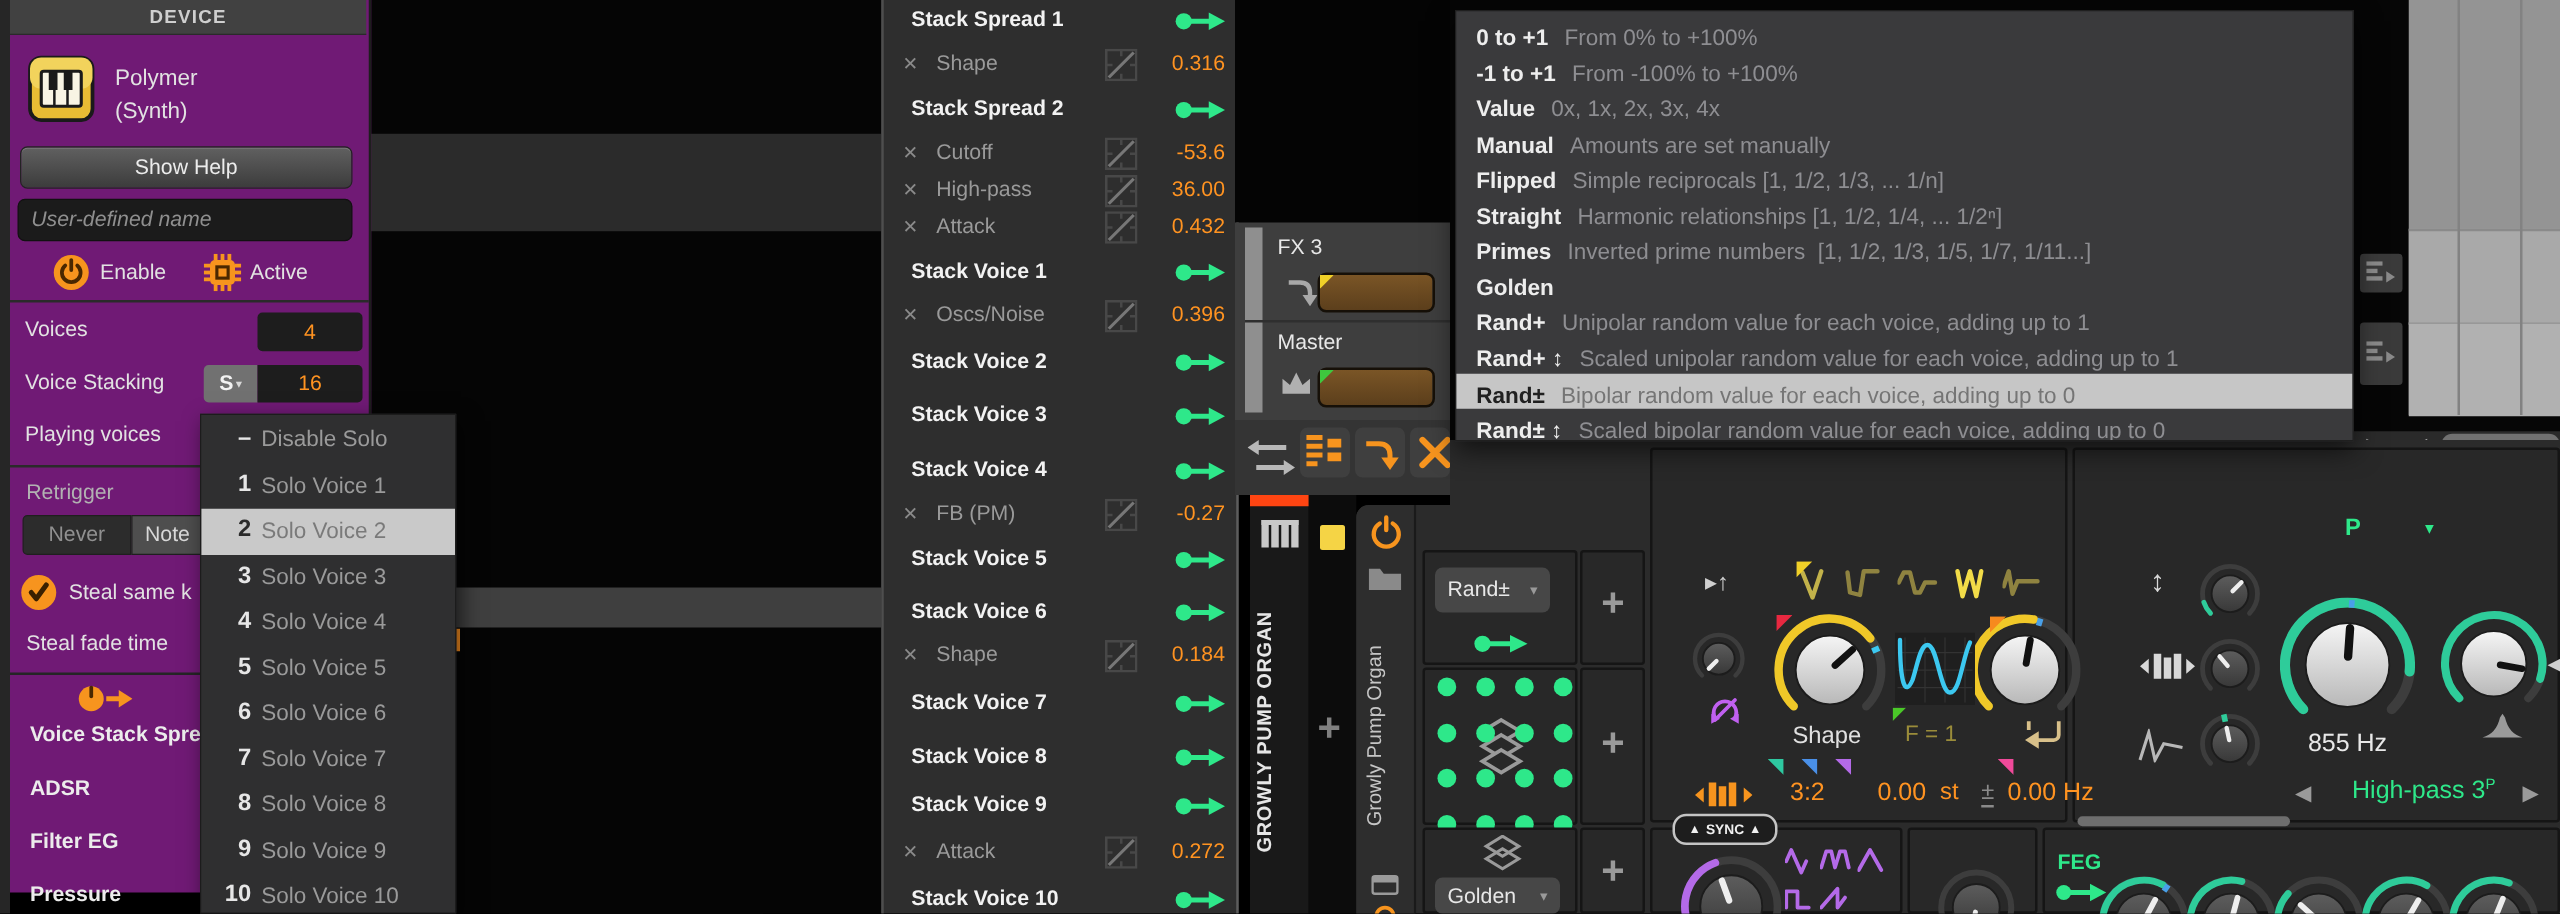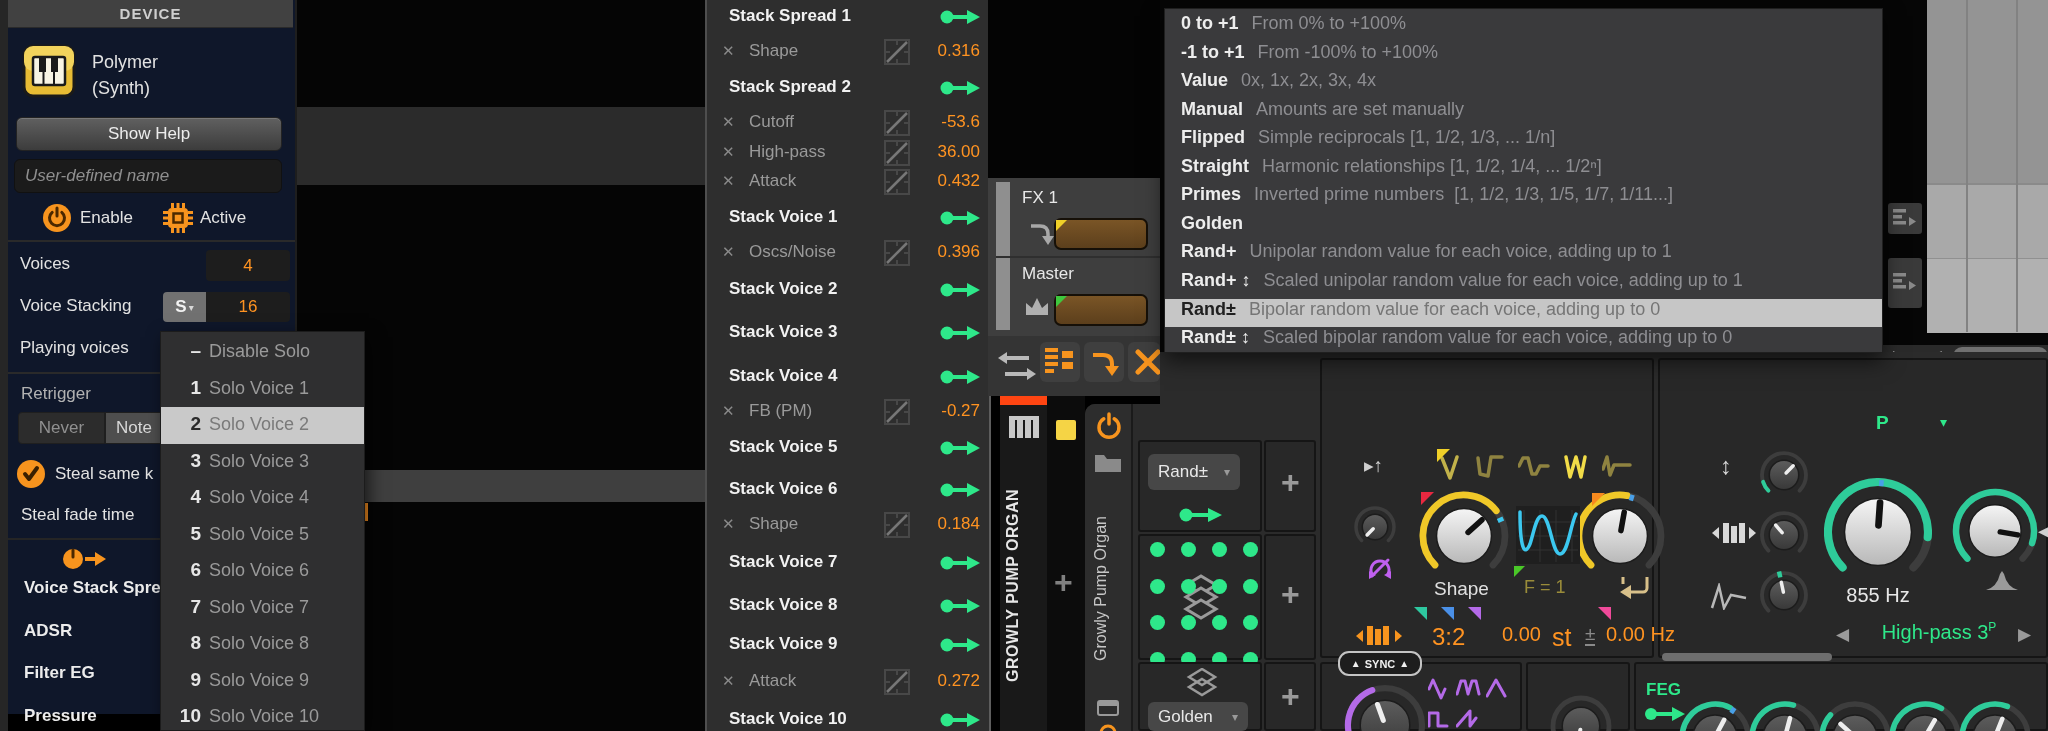--- a/index.html
+++ b/index.html
@@ -4,21 +4,21 @@
 <style>
   html,body{margin:0;padding:0;background:#000;}
   #app{position:relative;width:2048px;height:731px;overflow:hidden;background:#000;
        font-family:"Liberation Sans",sans-serif;color:#ddd;-webkit-font-smoothing:antialiased;}
   .abs{position:absolute;}
   .vtext{writing-mode:vertical-rl;transform:rotate(180deg);text-align:center;}
   .tri{position:absolute;width:13px;height:13px;}
   .tri.tl{clip-path:polygon(0 0,100% 0,0 100%);}
   .tri.tr{clip-path:polygon(0 0,100% 0,100% 100%);}
   
-  #inspector{left:0;top:0;width:295px;height:714px;background:#0f172a;border-right:2px solid #1e1e1e;}
+  #inspector{left:0;top:0;width:295px;height:714px;background:#701a75;border-right:2px solid #1e1e1e;}
   #insp-header{left:8px;top:0;width:285px;height:27px;background:#414141;display:flex;align-items:center;justify-content:center;
      color:#cfcfcf;font-size:15px;font-weight:bold;letter-spacing:1px;border-bottom:1px solid #2a2a2a;}
   .lbl{color:#e2e2e2;font-size:17px;}
   .dimlbl{color:#b2b2b2;font-size:17px;}
   .valbox{background:#1d1d1d;border-radius:4px;color:#ff9321;font-size:17px;display:flex;align-items:center;justify-content:center;}
   #show-help{left:16px;top:117px;width:264px;height:32px;border-radius:6px;background:linear-gradient(#606060,#3c3c3c);
      border:1px solid #232323;color:#ececec;font-size:17px;display:flex;align-items:center;justify-content:center;box-shadow:inset 0 1px 0 #787878;}
   #namefield{left:14px;top:159px;width:268px;height:34px;background:#1b1b1b;border-radius:6px;border:1px solid #111;
      color:#8f8f8f;font-style:italic;font-size:17px;display:flex;align-items:center;padding-left:10px;box-sizing:border-box;}
   .srcitem{color:#ececec;font-size:17px;font-weight:bold;white-space:nowrap;overflow:hidden;}
@@ -36,21 +36,21 @@
      border:1px solid #1c1c1c;box-sizing:border-box;overflow:hidden;}
   .srow{position:absolute;left:0;right:0;height:37px;}
   .srow .num{position:absolute;left:6px;top:6px;width:34px;text-align:right;font-size:19px;font-weight:bold;color:#e6e6e6;}
   .srow .slab{position:absolute;left:48px;top:7px;font-size:18px;color:#9a9a9a;}
   .srow.sel{background:#c9c9c9;}
   .srow.sel .num{color:#2a2a2a;}
   .srow.sel .slab{color:#7a7a7a;}
   
   #modemenu{left:1164px;top:8px;width:719px;height:345px;background:#3a3a3c;border:1px solid #1f1f1f;
      box-shadow:0 8px 20px rgba(0,0,0,.6);box-sizing:border-box;overflow:hidden;}
-  .mmrow{position:absolute;left:0;right:0;height:28px;display:flex;align-items:flex-start;padding-left:16px;}
+  .mmrow{position:absolute;left:0;right:0;height:28px;display:flex;align-items:flex-end;padding-left:16px;}
   .mmname{font-size:18px;font-weight:bold;color:#ededed;white-space:pre;}
   .mmdesc{font-size:18px;color:#8e8e92;margin-left:13px;white-space:pre;}
   .mmrow.sel{background:#c6c6c6;}
   .mmrow.sel .mmname{color:#202020;}
   .mmrow.sel .mmdesc{color:#757575;}
   
   .sendlbl{color:#e8e8e8;font-size:17px;}
   .fader{position:absolute;height:32px;border-radius:7px;border:2px solid #161008;
      background:linear-gradient(#7a5526,#5c3f1c);box-sizing:border-box;}
   .btn{position:absolute;width:40px;height:40px;border-radius:6px;background:#3f3f3f;}
@@ -549,23 +549,23 @@
     <path d="M8,4 v40 M24,4 v52 M40,4 v52 M56,4 v52 M2,16 h60 M2,30 h60 M2,44 h60" stroke="#333" stroke-width="1" fill="none"></path>
     <path d="M4,6 C4,40 8,52 14,38 C18,26 20,10 26,10 C34,10 36,48 44,48 C52,48 54,20 60,8" stroke="#3cc8f0" stroke-width="3.5" fill="none" stroke-linecap="round"></path>
   </svg>
   <div class="abs" style="left:1434px;top:578px;color:#e0e0e0;font-size:19px;">Shape</div>
   <div class="abs" style="left:1524px;top:577px;color:#9a8c3a;font-size:18px;">F = 1</div>
   <svg class="abs" style="left:1618px;top:574px" width="34" height="28">
     <path d="M29,3 v11 a4,4 0 0 1 -4,4 H12" stroke="#d8c08a" stroke-width="3" fill="none"></path>
     <polygon points="13,11 13,25 2,18" fill="#d8c08a"></polygon>
       <path d="M5,3 v7" stroke="#d8c08a" stroke-width="3"></path>
   </svg>
-  <div class="abs orng" style="left:1432px;top:623px;font-size:24px;">3:2</div>
+  <div class="abs orng" style="left:1432px;top:623px;font-size:20px;">3:2</div>
   <div class="abs orng" style="left:1502px;top:623px;font-size:20px;">0.00</div>
-  <div class="abs orng" style="left:1552px;top:623px;font-size:25px;">st</div>
+  <div class="abs orng" style="left:1552px;top:623px;font-size:19px;">st</div>
   <div class="abs" style="left:1585px;top:624px;color:#8a8a8a;font-size:19px;border-bottom:2px solid #8a8a8a;line-height:20px;">±</div>
   <div class="abs orng" style="left:1606px;top:623px;font-size:20px;">0.00 Hz</div>
   <div id="lfoglyphs" class="abs" style="left:1428px;top:676px;width:126px;height:55px;">
       <svg style="position:absolute;left:0px;top:0px" width="26" height="26">
         <polyline points="1,13 5,4 9,13 13,22 17,13" stroke="#b46ae8" stroke-width="3" fill="none" stroke-linecap="round" stroke-linejoin="round"></polyline>
       </svg>
       <svg style="position:absolute;left:28px;top:0px" width="26" height="26">
         <polyline points="1,18 5,5 9,5 12,18 16,5 20,5 23,18" stroke="#b46ae8" stroke-width="3" fill="none" stroke-linecap="round" stroke-linejoin="round"></polyline>
       </svg>
       <svg style="position:absolute;left:58px;top:0px" width="26" height="26">
@@ -606,21 +606,21 @@
   <svg class="abs" style="left:1644px;top:704px" width="42" height="20">
     <circle cx="7" cy="10" r="6" fill="#2ee88a"></circle>
       <rect x="12" y="8" width="18" height="4" fill="#2ee88a"></rect>
       <polygon points="28,3 41,10 28,17" fill="#2ee88a"></polygon>
   </svg>
   <div class="abs" style="left:2038px;top:520px;color:#d0d0d0;font-size:18px;">◀</div>
 
   <div class="abs" style="left:988px;top:0;width:172px;height:178px;background:#040404;"></div>
   <div class="abs" style="left:988px;top:178px;width:172px;height:158px;background:#3e3e3e;">
     <div class="abs" style="left:8px;top:4px;width:14px;height:148px;background:#8f8f8f;"></div>
-    <div class="abs sendlbl" style="left:34px;top:10px;">FX 1</div>
+    <div class="abs sendlbl" style="left:34px;top:10px;">FX 3</div>
     <svg class="abs" style="left:40px;top:42px" width="26" height="26">
       <path d="M3,6 h9 q8,0 8,8 v3" stroke="#a8a8a8" stroke-width="3.5" fill="none"></path>
         <polygon points="14,16 26,16 20,25" fill="#a8a8a8"></polygon>
     </svg>
     <div class="fader" style="left:66px;top:40px;width:94px;">
       <div class="tri tl" style="left:0;top:0;background:#f0d028;width:11px;height:11px;"></div>
     </div>
     <div class="abs" style="left:8px;top:78px;width:164px;height:2px;background:#2f2f2f;"></div>
     <div class="abs sendlbl" style="left:34px;top:86px;">Master</div>
     <svg class="abs" style="left:36px;top:118px" width="26" height="22">

